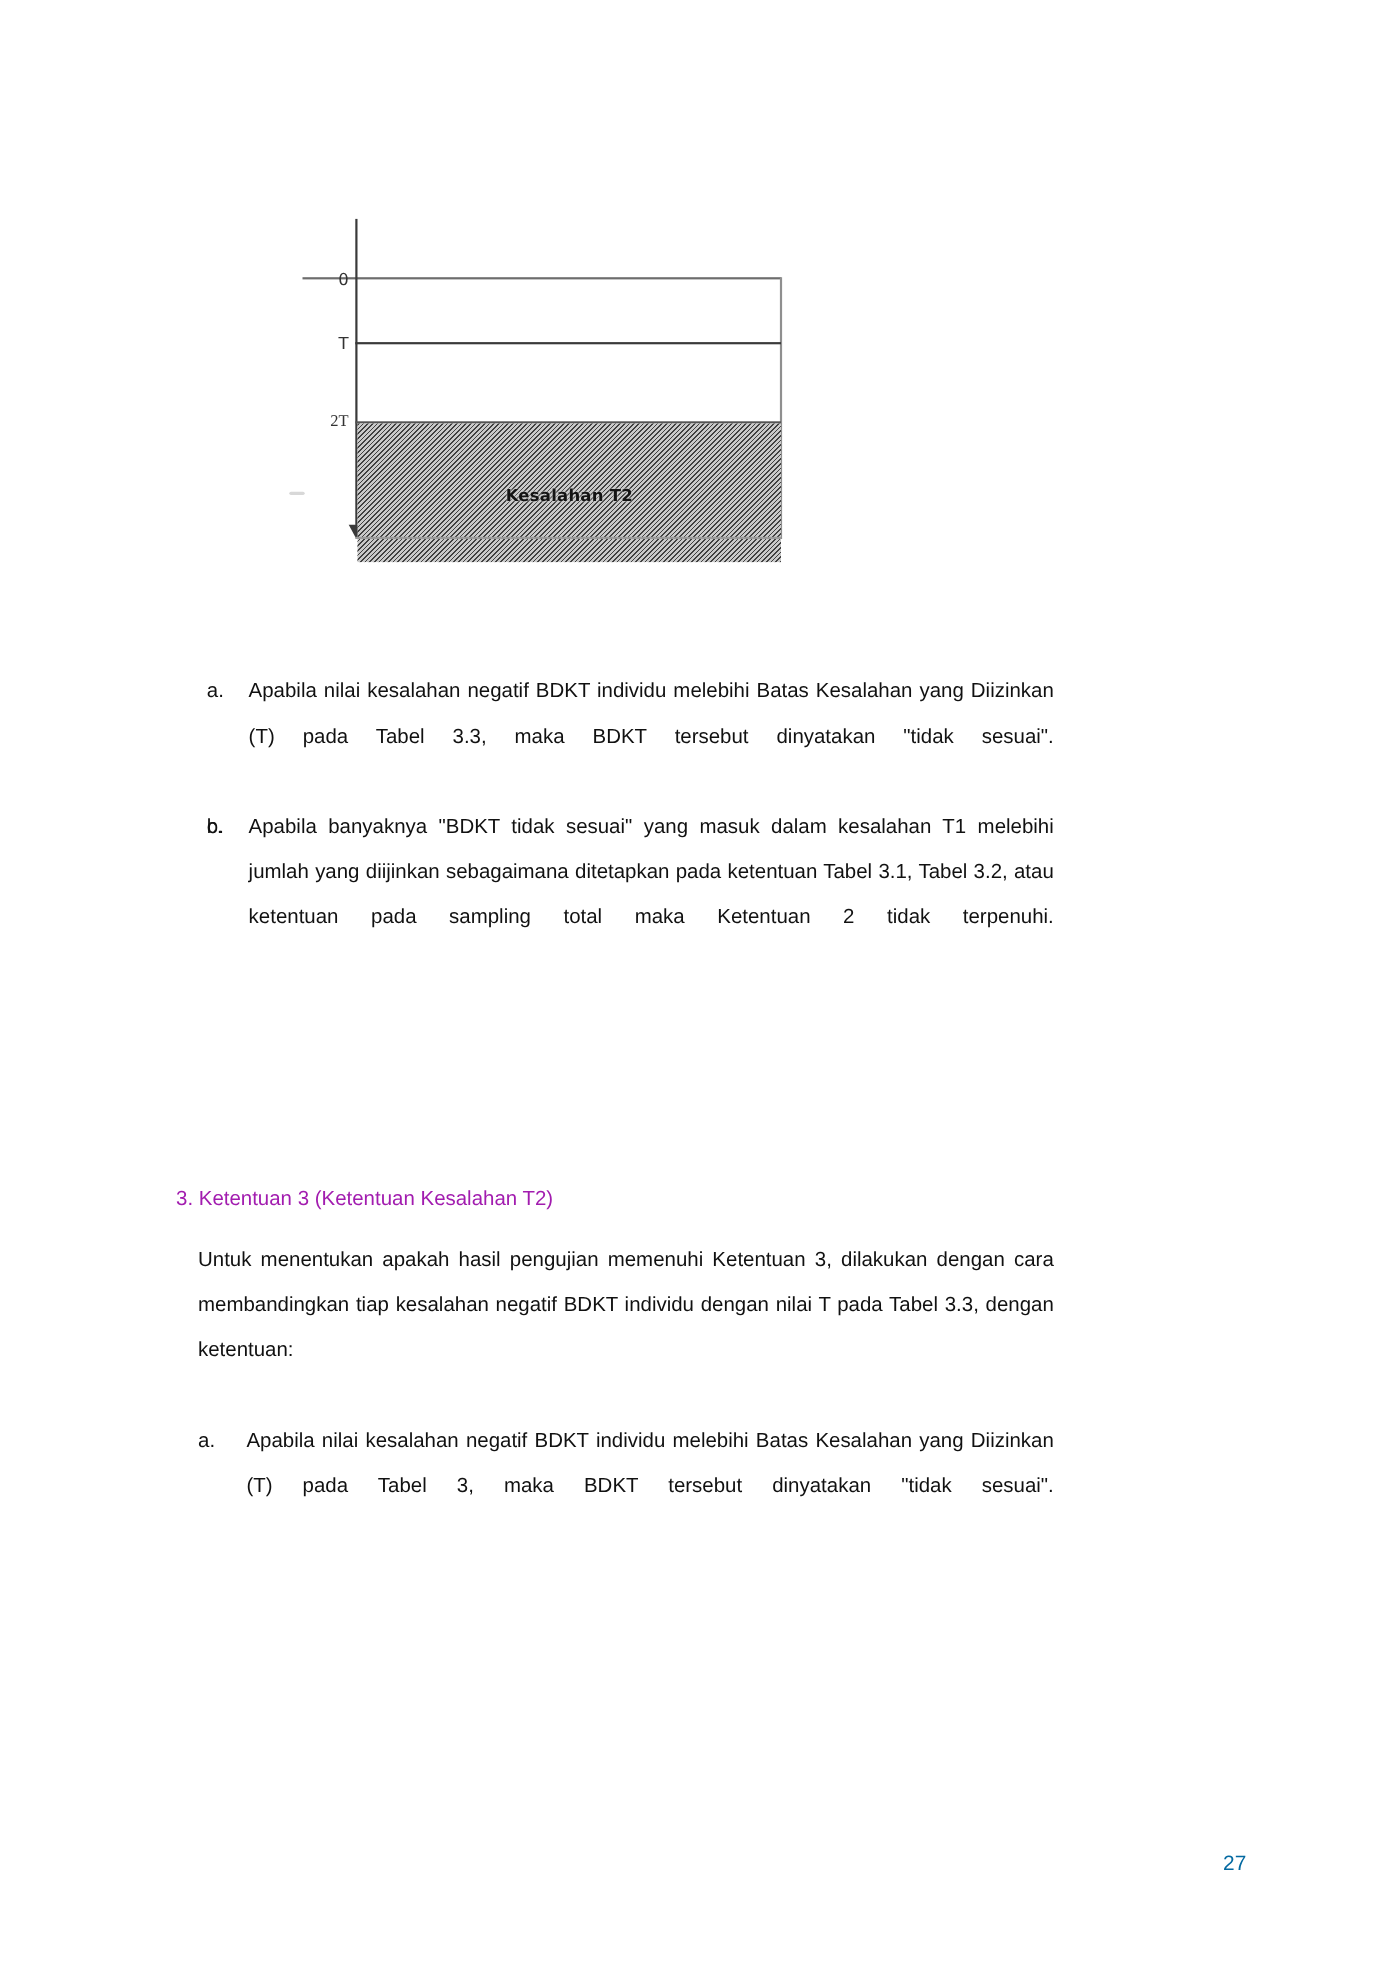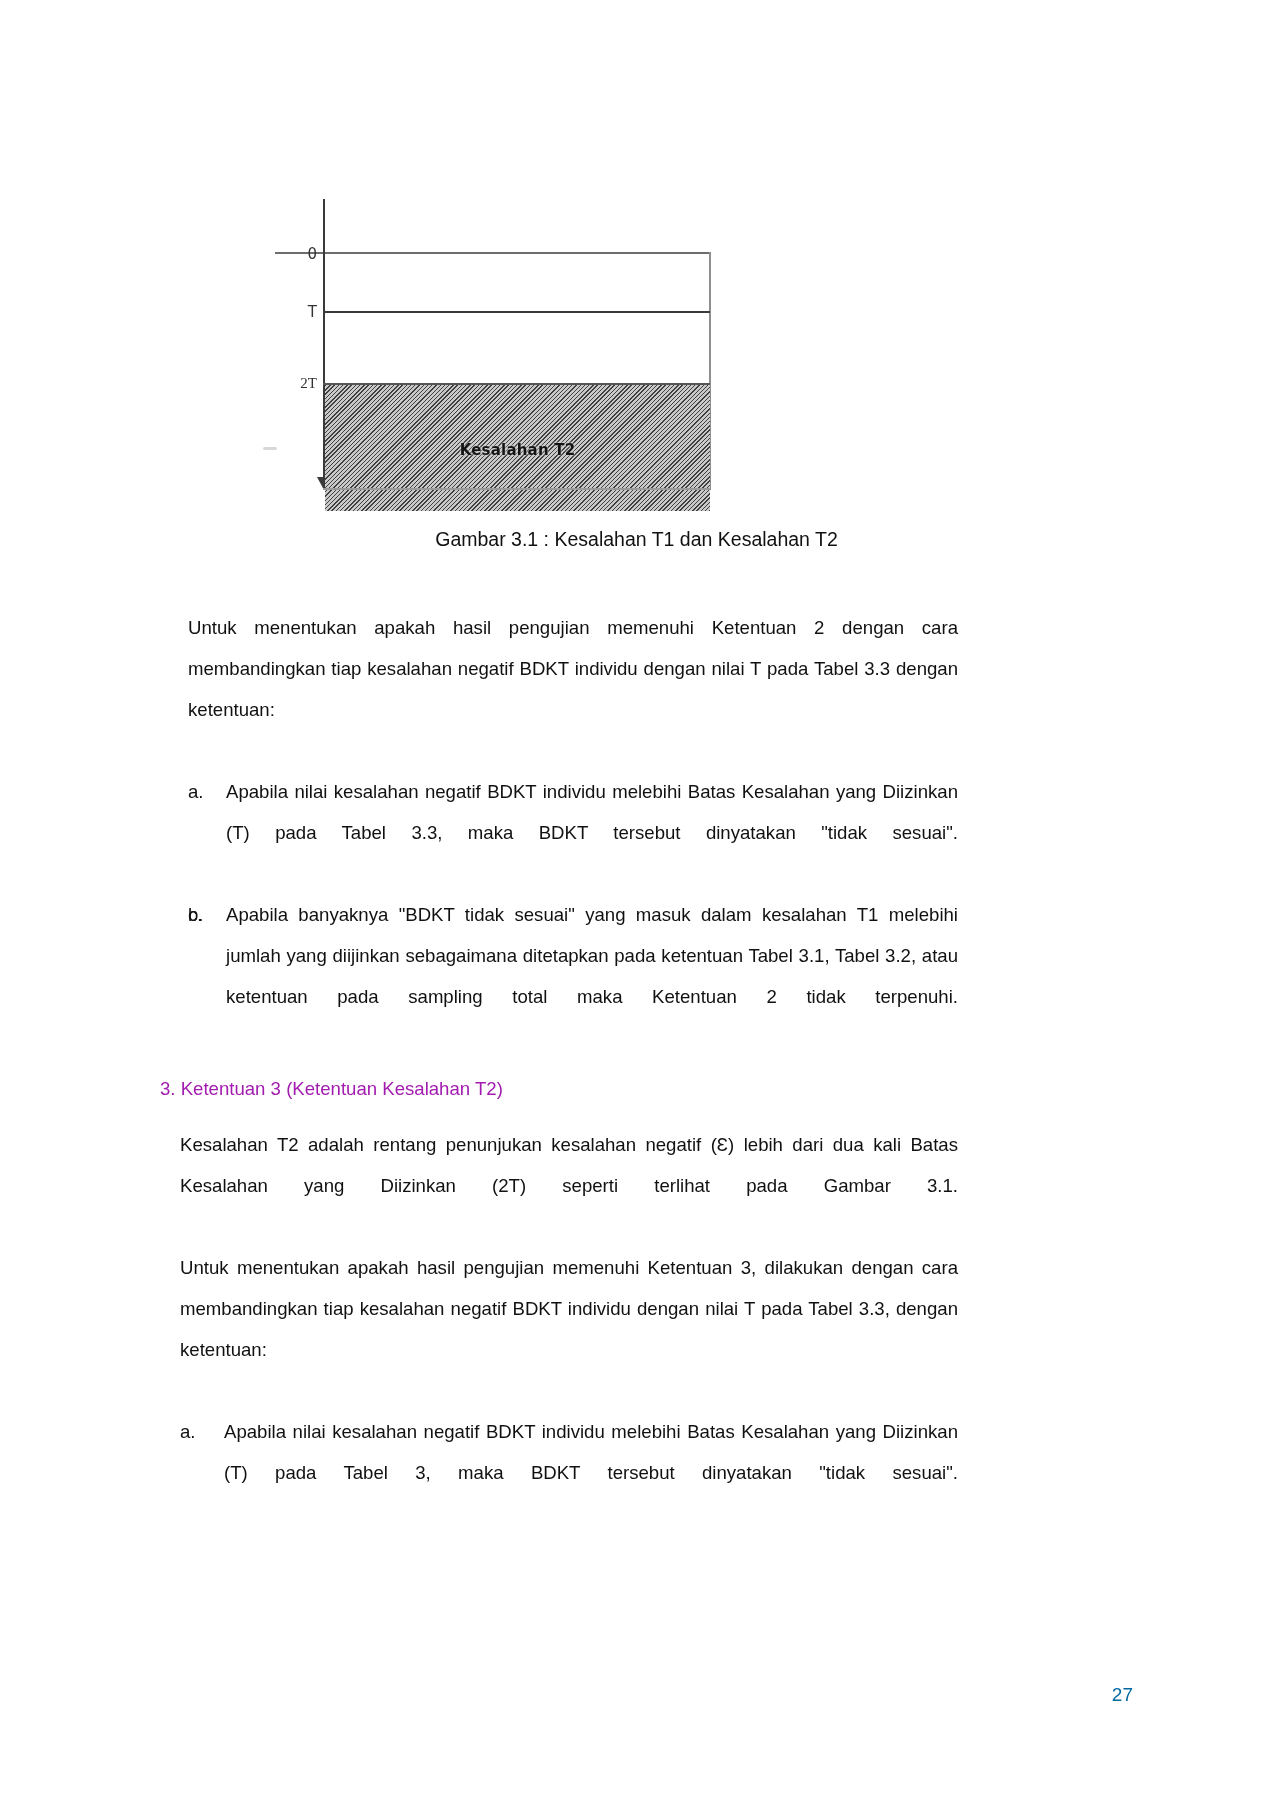--- a/index.html
+++ b/index.html
@@ -316,45 +316,42 @@
       <div class="rule-bottom"></div>
 
       <div class="tick tick-0">0</div>
       <div class="tick tick-t">T</div>
       <div class="tick tick-2t">2T</div>
 
       <div class="fig-smudge"></div>
     </div>
   </div>
 
-  <div class="caption">Gambar 3.1 : Kesalahan T1 dan Kesalahan T2</div>
 
   <div class="body-text">
 
-    <p class="para last-line-left">Untuk menentukan apakah hasil pengujian memenuhi Ketentuan 2 dengan cara membandingkan tiap kesalahan negatif BDKT individu dengan nilai T pada Tabel 3.3 dengan ketentuan:</p>
 
     <ul class="list">
       <li class="list-item">
         <span class="marker">a.</span>
         <span class="item-text">Apabila nilai kesalahan negatif BDKT individu melebihi Batas Kesalahan yang Diizinkan (T) pada Tabel 3.3, maka BDKT tersebut dinyatakan "tidak sesuai".</span>
       </li>
       <li class="list-item">
         <span class="marker">b.</span>
       </li>
       <li class="list-item">
         <span class="marker">c.</span>
         <span class="item-text">Apabila banyaknya "BDKT tidak sesuai" yang masuk dalam kesalahan T1 melebihi jumlah yang diijinkan sebagaimana ditetapkan pada ketentuan Tabel 3.1, Tabel 3.2, atau ketentuan pada sampling total maka Ketentuan 2 tidak terpenuhi.</span>
       </li>
     </ul>
   </div>
 
   <div class="section-head">3. Ketentuan 3 (Ketentuan Kesalahan T2)</div>
 
   <div class="block-2">
-    <p class="para flush">Kesalahan T2 adalah rentang penunjukan kesalahan negatif (Ɛ) lebih dari dua kali Batas Kesalahan yang Diizinkan (2T) seperti terlihat pada Gambar 3.1.</p>
     <p class="para flush">Untuk menentukan apakah hasil pengujian memenuhi Ketentuan 3, dilakukan dengan cara membandingkan tiap kesalahan negatif BDKT individu dengan nilai T pada Tabel 3.3, dengan ketentuan:</p>
 
     <ul class="list list-2">
       <li class="list-item">
         <span class="marker">a.</span>
         <span class="item-text">Apabila nilai kesalahan negatif BDKT individu melebihi Batas Kesalahan yang Diizinkan (T) pada Tabel 3, maka BDKT tersebut dinyatakan "tidak sesuai".</span>
       </li>
     </ul>
   </div>
 

